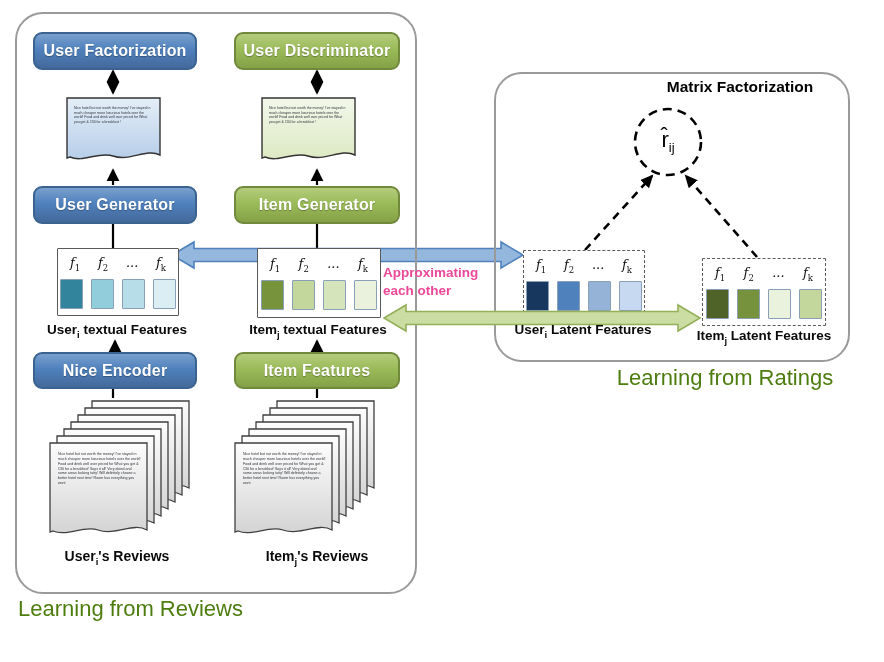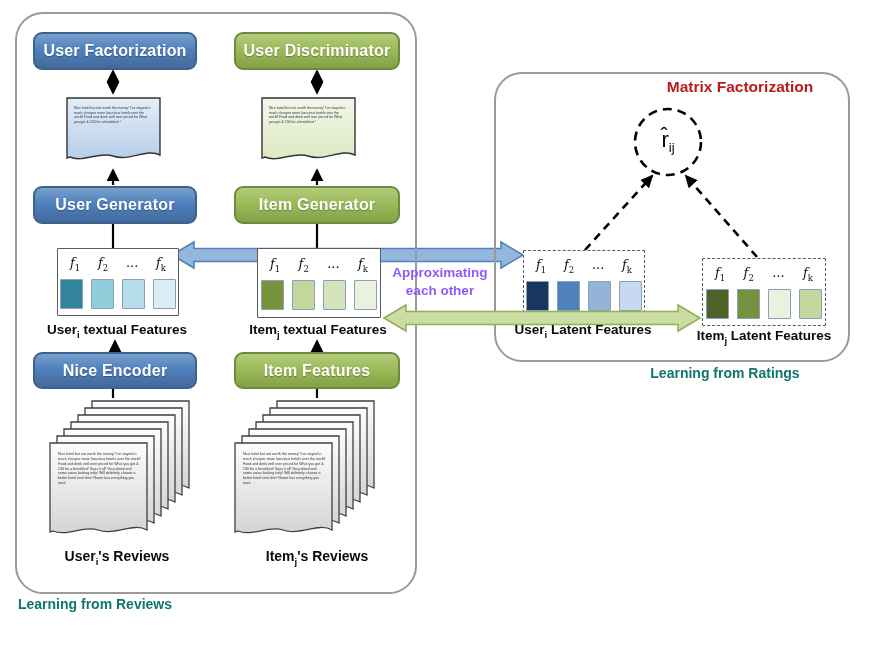--- a/index.html
+++ b/index.html
@@ -16,23 +16,23 @@
         align-items:center;justify-content:space-evenly;z-index:3;border-radius:1px;}
   .fbox.dashed{border:1.6px dashed #5a5a5a;}
   .fhead{display:flex;width:100%;justify-content:space-between;box-sizing:border-box;padding:0 12px;
          font-family:"DejaVu Serif",serif;font-style:italic;font-size:13px;color:#111;}
   .fhead sub{font-size:8.5px;font-style:normal;}
   .cells{display:flex;gap:8px;}
   .cell{width:21px;height:28px;border:1.2px solid #8aa0b8;border-radius:1px;}
   .sublabel{position:absolute;text-align:center;font-weight:bold;font-size:13.5px;color:#0a0a0a;z-index:5;}
   .sublabel sub{font-size:9.5px;}
   .tinytext{position:absolute;font-size:3.5px;line-height:1.35;color:#30343a;z-index:3;}
-  .bigtitle{position:absolute;font-weight:bold;font-size:14px;color:#0f766e;z-index:3;}
-  .mfline{position:absolute;font-weight:bold;font-size:15.5px;color:#b91c1c;text-align:center;z-index:3;}
-  .approx{position:absolute;font-weight:bold;font-size:13.5px;color:#8b5cf6;text-align:center;line-height:1.3;z-index:3;}
+  .bigtitle{position:absolute;font-weight:normal;font-size:22px;color:#4d7c0f;z-index:3;}
+  .mfline{position:absolute;font-weight:bold;font-size:15.5px;color:#000000;text-align:center;z-index:3;}
+  .approx{position:absolute;font-weight:bold;font-size:13.5px;color:#ec4899;line-height:1.3;z-index:3;}
   .rhat{position:absolute;font-size:22px;color:#000;text-align:center;z-index:3;}
   .rhat sub{font-size:13px;}
 </style>
 </head>
 <body>
 
 <div id="canvas">
 
   <svg class="layer" width="884" height="662" style="z-index:1">
     <defs>

